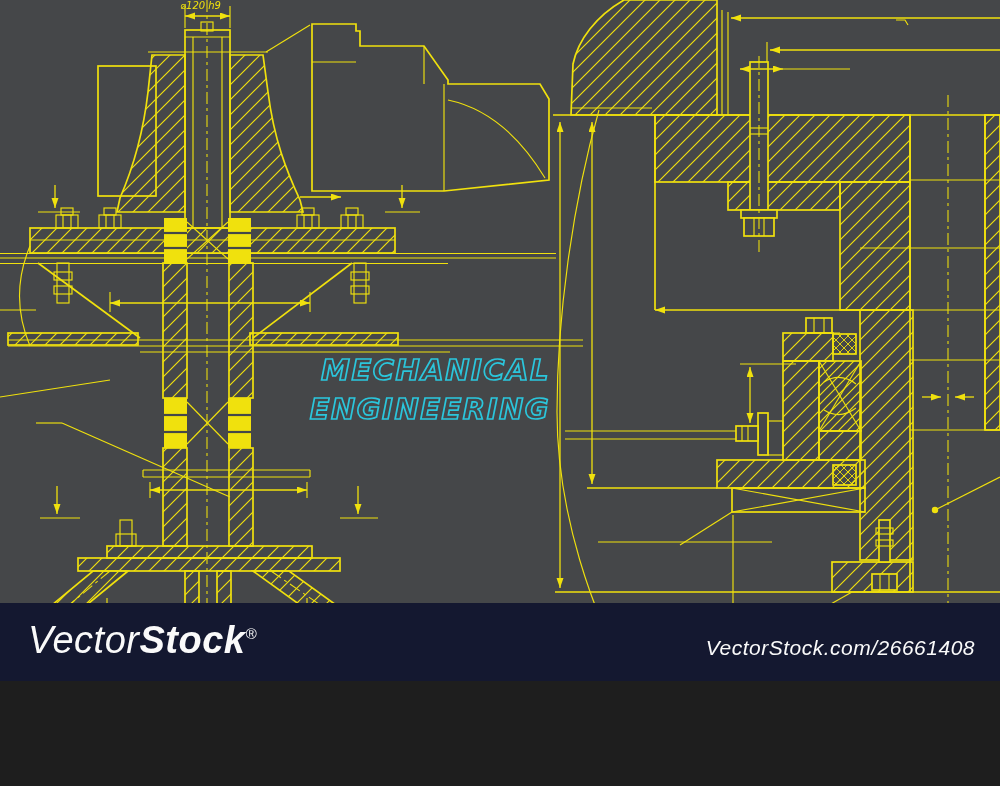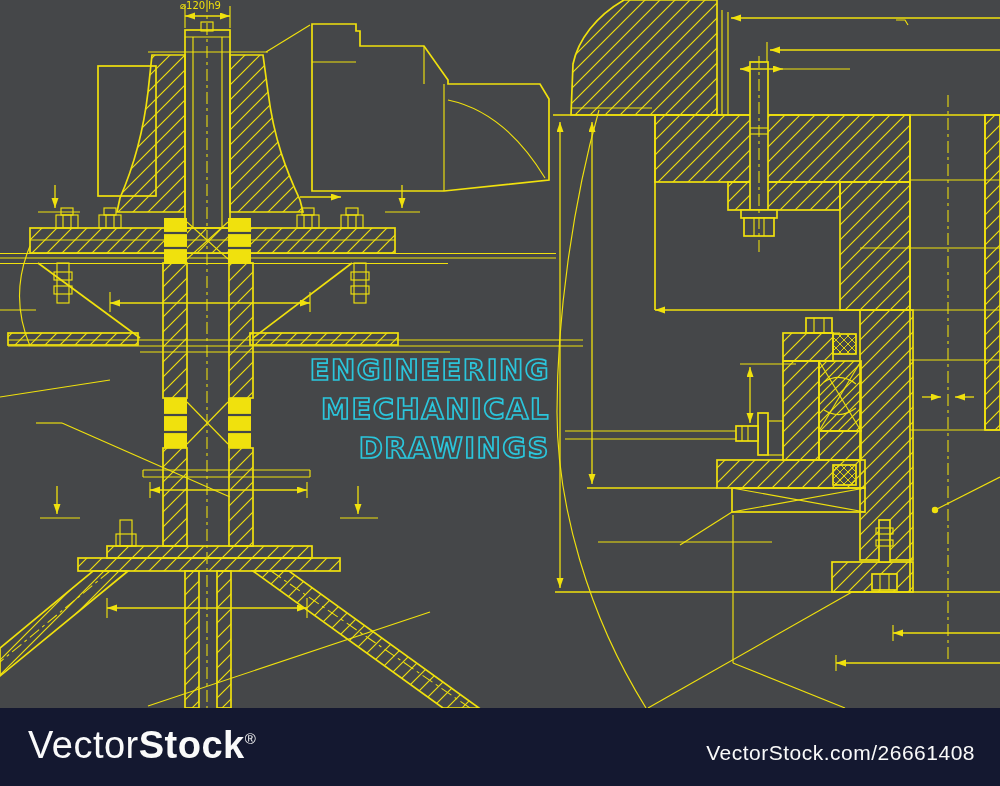--- a/index.html
+++ b/index.html
@@ -3,22 +3,22 @@
 <meta charset="utf-8">
 <style>
   :root{
     --c-background:#454749;
     --c-line_yellow:#F0E10D;
     --c-accent_cyan:#2BC6DC;
     --c-watermark_bar:#141830;
     --c-watermark_text:#FAFAFA;
   }
   html,body{margin:0;padding:0;background:#1e1e1e;}
-  .stage{position:relative;width:1000px;height:786px;margin:0 auto;overflow:hidden;
-         background:var(--c-background);font-family:"Liberation Sans",sans-serif;}
+  .stage{position:relative;width:1000px;height:681px;margin:0 auto;overflow:hidden;
+         background:var(--c-background);font-family:"Liberation Sans",sans-serif;font-style:italic;}
   svg{position:absolute;left:0;top:0;display:block;}
   
   .s{stroke:var(--c-line_yellow);stroke-width:1.7;}
   .t{stroke:var(--c-line_yellow);stroke-width:1.15;}
   .dim{stroke:var(--c-line_yellow);stroke-width:1.3;}
   .cl{stroke:var(--c-line_yellow);stroke-width:1.05;stroke-dasharray:12 4 3 4;}
   .slit{stroke:var(--c-background);stroke-width:2.2;}
   .hpat{stroke:var(--c-line_yellow);stroke-width:1.15;}
   .hpatx{stroke:var(--c-line_yellow);stroke-width:0.9;}
   
@@ -302,23 +302,22 @@
       <line class="dim" x1="1000" y1="633" x2="893" y2="633" marker-end="url(#ah)"></line>
       <line class="t" x1="893" y1="625" x2="893" y2="641"></line>
       <line class="dim" x1="1000" y1="663" x2="836" y2="663" marker-end="url(#ah)"></line>
       <line class="t" x1="836" y1="655" x2="836" y2="671"></line>
     </g>
   </svg>
 
   <div class="phi-label">⌀120 h9</div>
 
   <div class="title-block">
+    <div>MECHANICAL</div>
     <div>ENGINEERING</div>
-    <div>MECHANICAL</div>
-    <div>DRAWINGS</div>
   </div>
 
   <div class="wm-bar">
     <div class="wm-left"><span>Vector</span><span class="bold">Stock</span><sup>®</sup></div>
     <div class="wm-right">VectorStock.com/26661408</div>
   </div>
 
 </div>
 
 </body></html>

